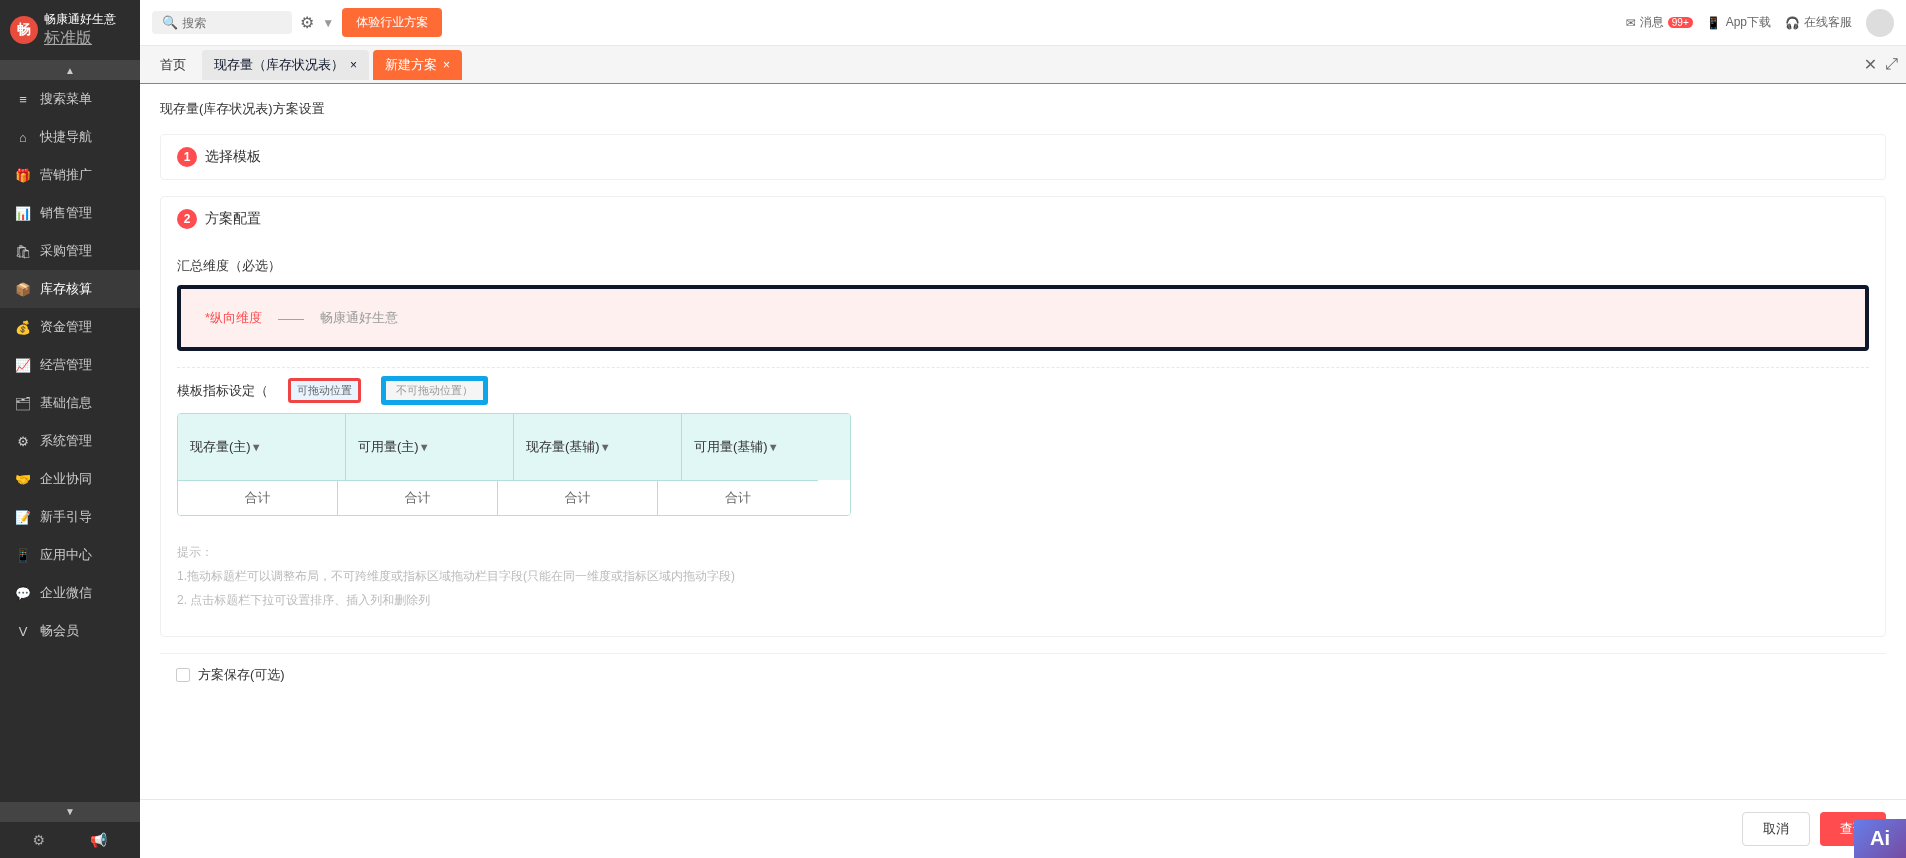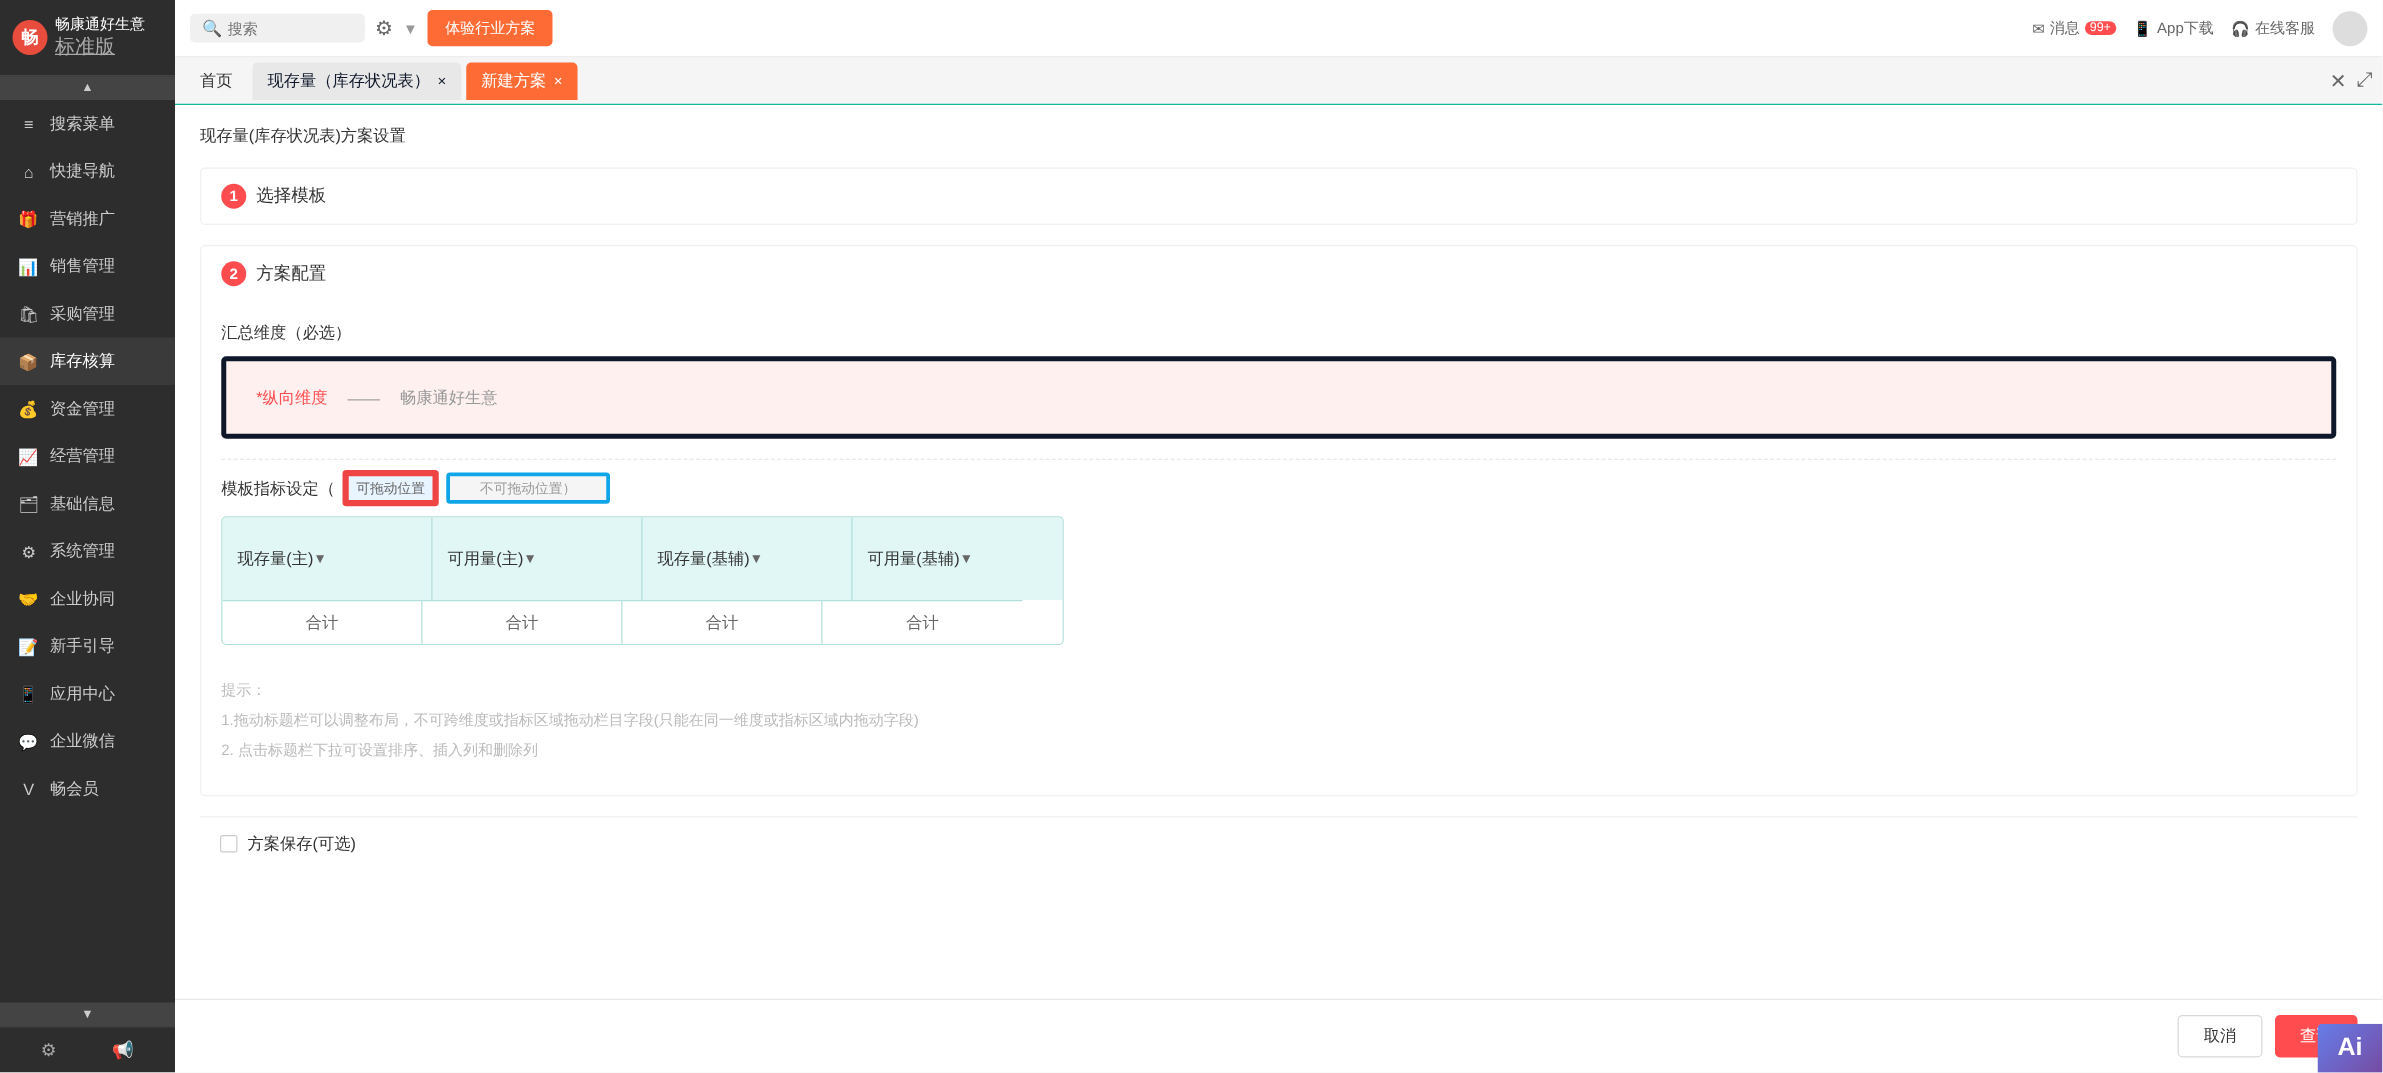--- a/index.html
+++ b/index.html
@@ -166,23 +166,23 @@
       border-radius: 4px;
       padding: 20px 24px;
       display: flex; align-items: center; gap: 16px;
       margin-bottom: 16px;
     }
     .dim-required { color: #ff4d4f; font-size: 13px; }
     .dim-dash { color: #999; }
     .dim-placeholder { color: #999; font-size: 13px; }
 
     
-    .indicators-label { font-size: 13px; color: #333; margin-bottom: 8px; display: flex; align-items: center; gap: 6px; }
-    .drag-badge { background: #e8f4ff; border: 5px solid #ef4444; border-radius: 3px; padding: 2px 6px; font-size: 11px; color: #666; }
-    .nodrag-badge { background: #f5f5f5; border: 3px solid #0ea5e9; border-radius: 3px; padding: 2px 24px; font-size: 11px; color: #999; }
+    .indicators-label { font-size: 13px; color: #333; margin-bottom: 8px; display: flex; align-items: center; gap: 20px; }
+    .drag-badge { background: #e8f4ff; border: 3px solid #ef4444; border-radius: 3px; padding: 2px 6px; font-size: 11px; color: #666; }
+    .nodrag-badge { background: #f5f5f5; border: 5px solid #0ea5e9; border-radius: 3px; padding: 2px 10px; font-size: 11px; color: #999; }
 
     
     .stats-table { border: 1px solid #b2dfdb; border-radius: 4px; overflow: hidden; margin-bottom: 16px; width: fit-content; }
     .stats-label { color: #26a69a; font-size: 13px; font-weight: 500; padding: 6px 0 4px; }
     .stats-header { display: flex; background: #e0f7f5; }
     .stats-col {
       width: 168px; padding: 24px 12px;
       display: flex; align-items: center; justify-content: flex-start;
       border-right: 1px solid #b2dfdb; font-size: 13px; color: #333;
     }

